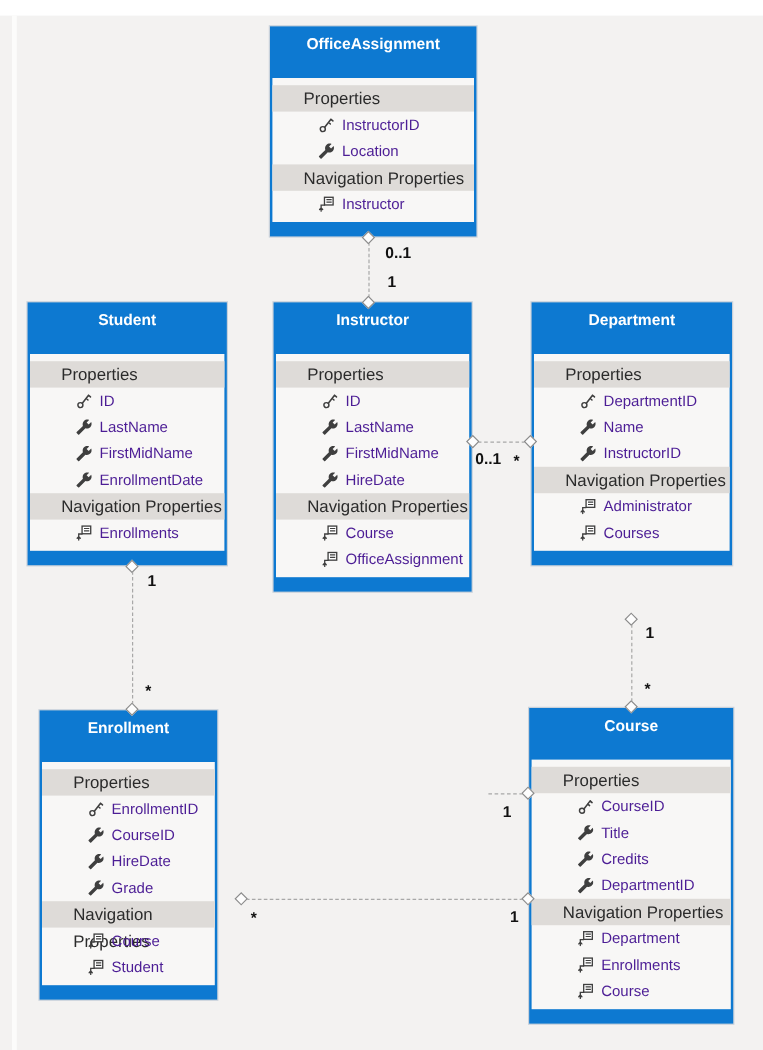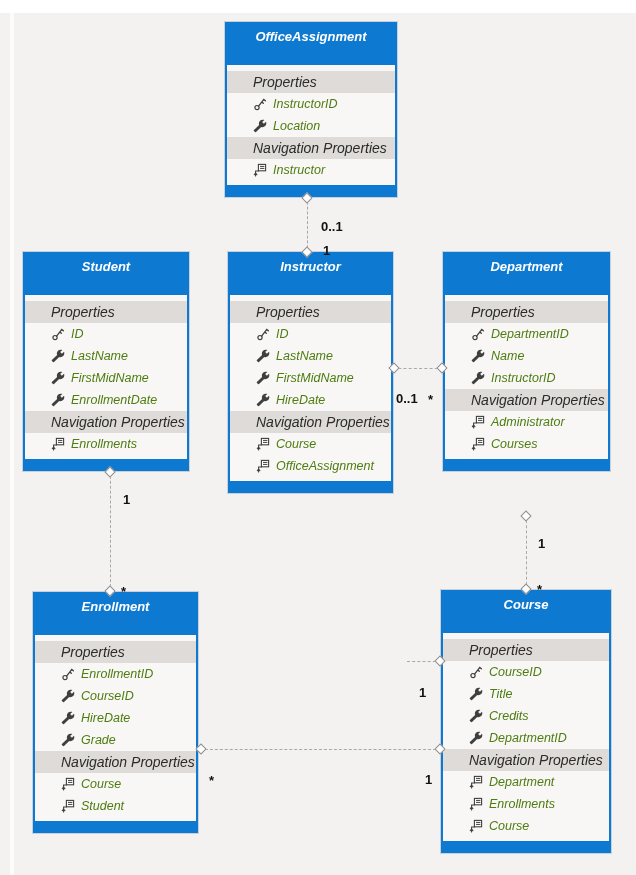--- a/index.html
+++ b/index.html
@@ -11,56 +11,54 @@
     overflow: hidden;
   }
   .strip-top { position:absolute; left:0; top:0; width:636px; height:13px; background:#ffffff; }
   .strip-left { position:absolute; left:10px; top:13px; width:4px; height:862px; background:#fcfcfb; }
 
   .entity {
     position: absolute;
     background: #0d79d1;
     padding: 0 2px 12px 2px;
     box-shadow: 0 0 0 1px rgba(120,150,175,0.35);
-    font-style: italic;
   }
   .entity-title {
     height: 43px; line-height: 30px;
     text-align: center; color: #ffffff;
     font-size: 13px; font-weight: bold;
   }
   .entity-body { background: #f8f7f6; padding: 6px 0 4px 0; }
   .section-header {
     height: 22px; line-height: 22px;
     background: #dedbd8; color: #2b2b2b;
     padding-left: 26px; font-size: 14px;
   }
   .row {
     height: 22px; display: flex; align-items: center;
-    padding-left: 26px; font-size: 12.5px; color: #4d7c0f;
+    padding-left: 38px; font-size: 12.5px; color: #4c1d95;
   }
   .icon { width: 14px; height: 14px; margin-right: 6px; flex: none; }
   .row-label { white-space: nowrap; }
 
   .conn { position: absolute; }
   .conn.v { width: 0; border-left: 1px dashed #a8a8a8; }
   .conn.h { height: 0; border-top: 1px dashed #a8a8a8; }
   .diamond {
     position: absolute; width: 8px; height: 8px;
     background: #fdfdfd; border: 1px solid #8c8c8c;
     transform: rotate(45deg);
   }
   .conn.v .diamond.start { left: -5px; top: -3px; }
   .conn.v .diamond.end   { left: -5px; bottom: -3px; }
   .conn.h .diamond.start { top: -5px; left: -3px; }
   .conn.h .diamond.end   { top: -5px; right: -3px; }
   .mult {
     position: absolute; font-size: 13px; font-weight: bold; color: #111111;
     line-height: 13px;
-    margin-top: 16px;
   }
 </style>
 </head>
 <body>
 
 <div class="canvas">
   <div class="strip-top"></div>
   <div class="strip-left"></div>
 
   <div class="entity" style="left:225px;top:22px;width:172px">
@@ -234,21 +232,21 @@
               <rect x="5.4" y="1.4" width="7.2" height="6.4" fill="#ffffff" stroke="#3f3f3f" stroke-width="1.1"></rect>
               <path d="M7 3.4 H11.4 M7 5.4 H11.4" fill="none" stroke="#3f3f3f" stroke-width="1"></path>
               <path d="M2.6 13 V8 H5.4 M1.3 11.6 L2.6 10.2 M3.9 11.6 L2.6 10.2" fill="none" stroke="#3f3f3f" stroke-width="1.1" stroke-linecap="round"></path>
             </svg>
             <span class="row-label">Courses</span>
           </div>
         </div>
     </div>
   </div>
 
-  <div class="entity" style="left:33px;top:592px;width:165px">
+  <div class="entity" style="left:33px;top:592px;width:148px">
     <div class="entity-title">Enrollment</div>
     <div class="entity-body">
       <div class="section-header">Properties</div>
       <div>
           <div class="row">
             <svg class="icon" viewBox="0 0 14 14">
               <circle cx="4" cy="10.6" r="2.1" fill="none" stroke="#3f3f3f" stroke-width="1.2"></circle>
               <path d="M5.6 9.1 L10.8 2.4 M10.8 2.4 L12.4 3.8 M8.8 4.9 L10.3 6.3" fill="none" stroke="#3f3f3f" stroke-width="1.3" stroke-linecap="round"></path>
             </svg>
             <span class="row-label">EnrollmentID</span>

